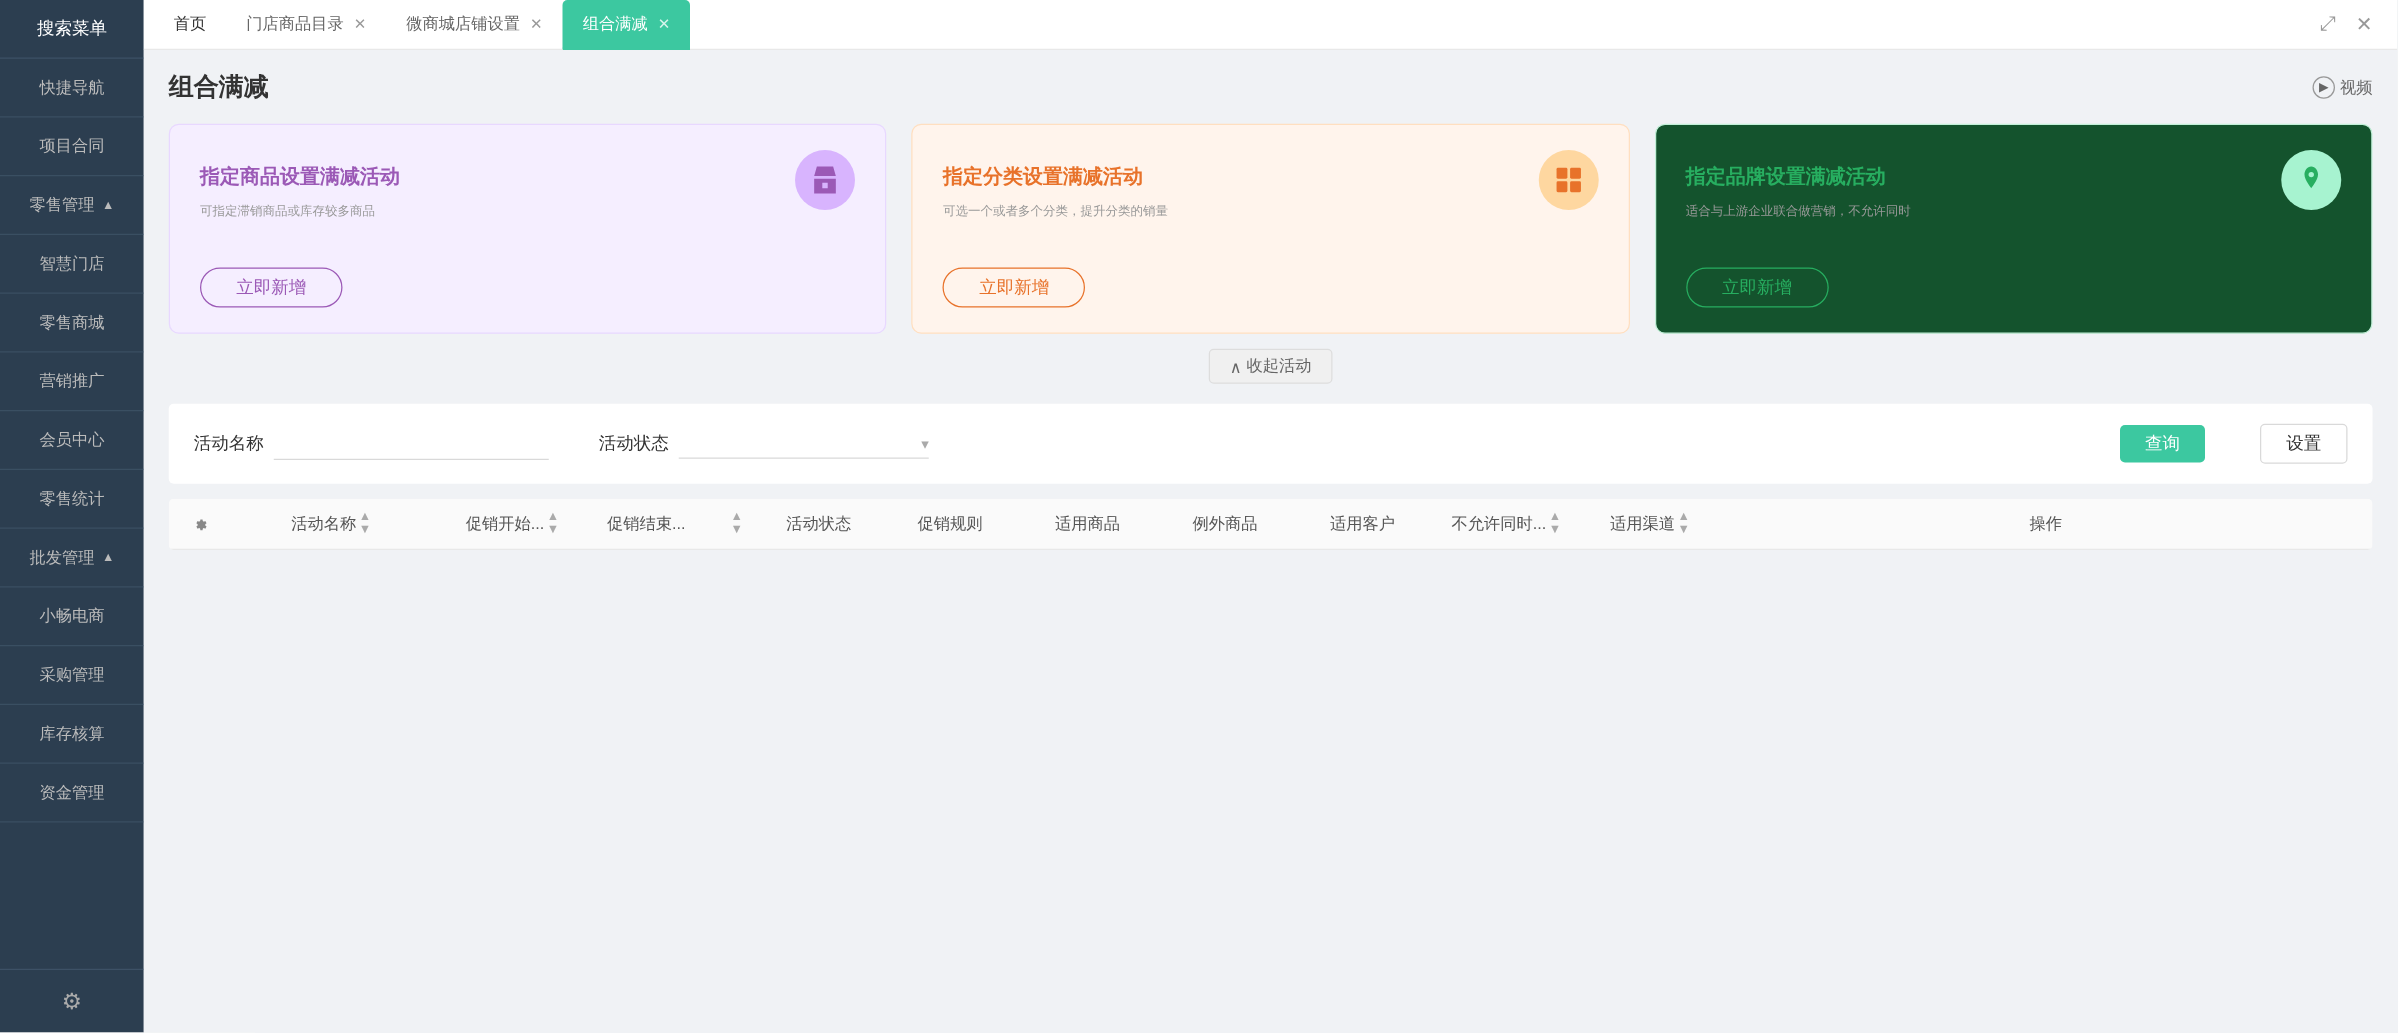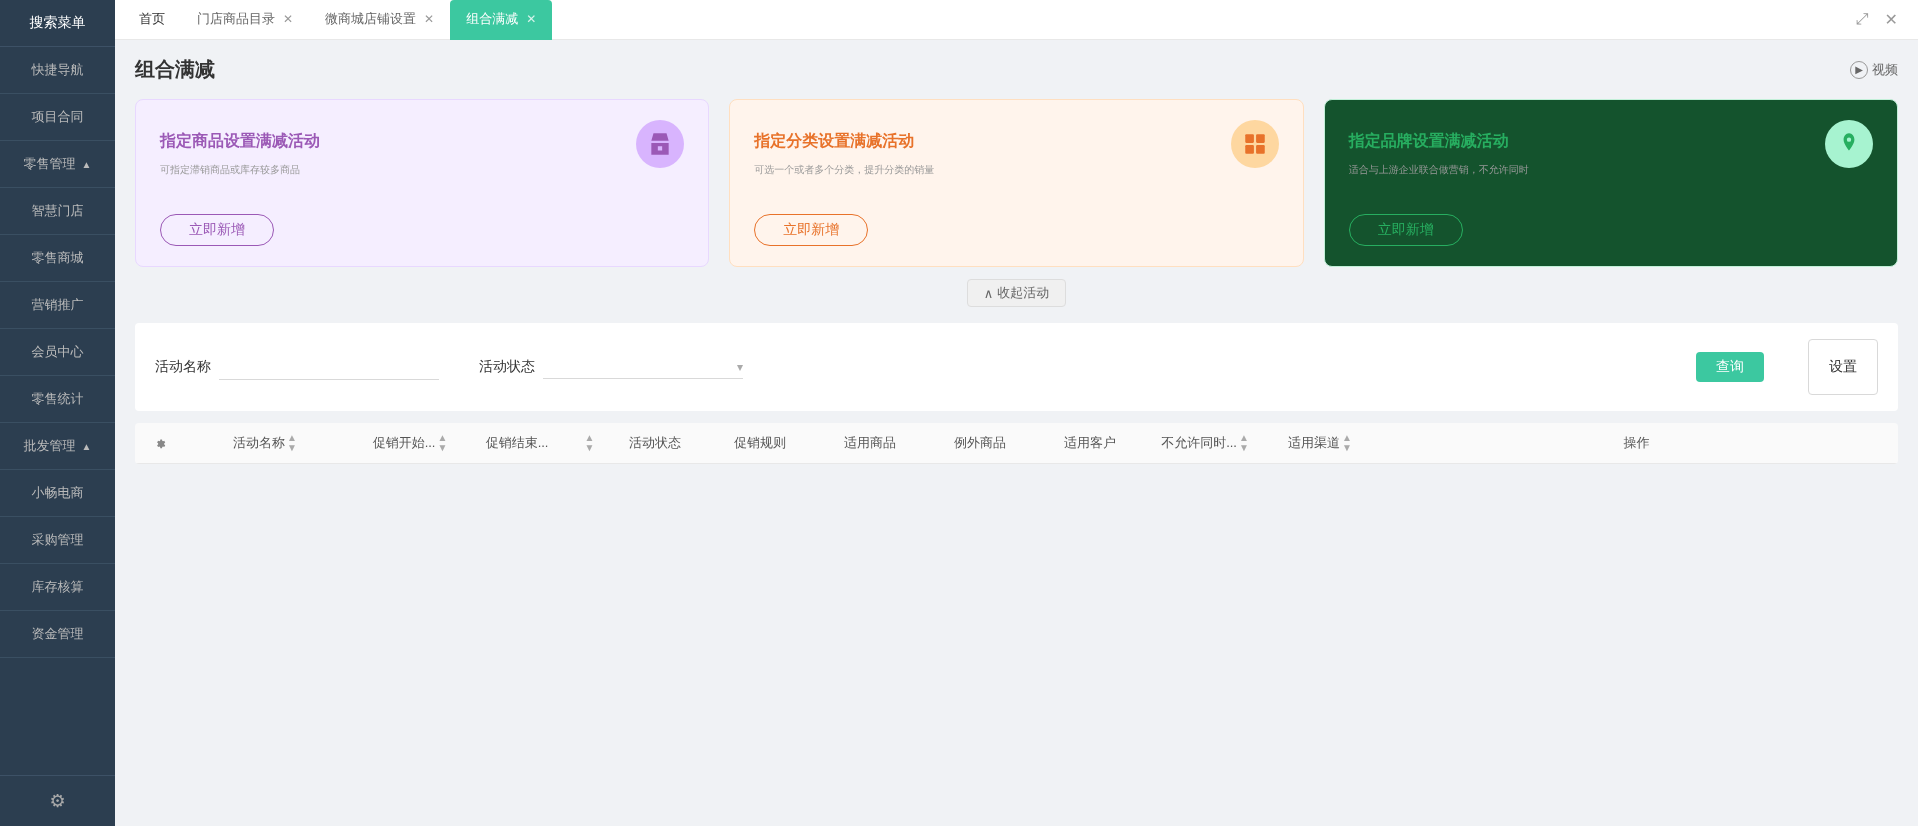--- a/index.html
+++ b/index.html
@@ -260,21 +260,21 @@
       border-radius: 4px;
       padding: 6px 20px;
       font-size: 14px;
       cursor: pointer;
     }
     .btn-setting {
       background: #fff;
       color: #333;
       border: 1px solid #d9d9d9;
       border-radius: 4px;
-      padding: 18px 20px;
+      padding: 6px 20px;
       font-size: 14px;
       cursor: pointer;
       margin-left: 4px;
     }
 
     
     .table-section {
       background: #fff;
       border-radius: 4px;
       overflow: hidden;

